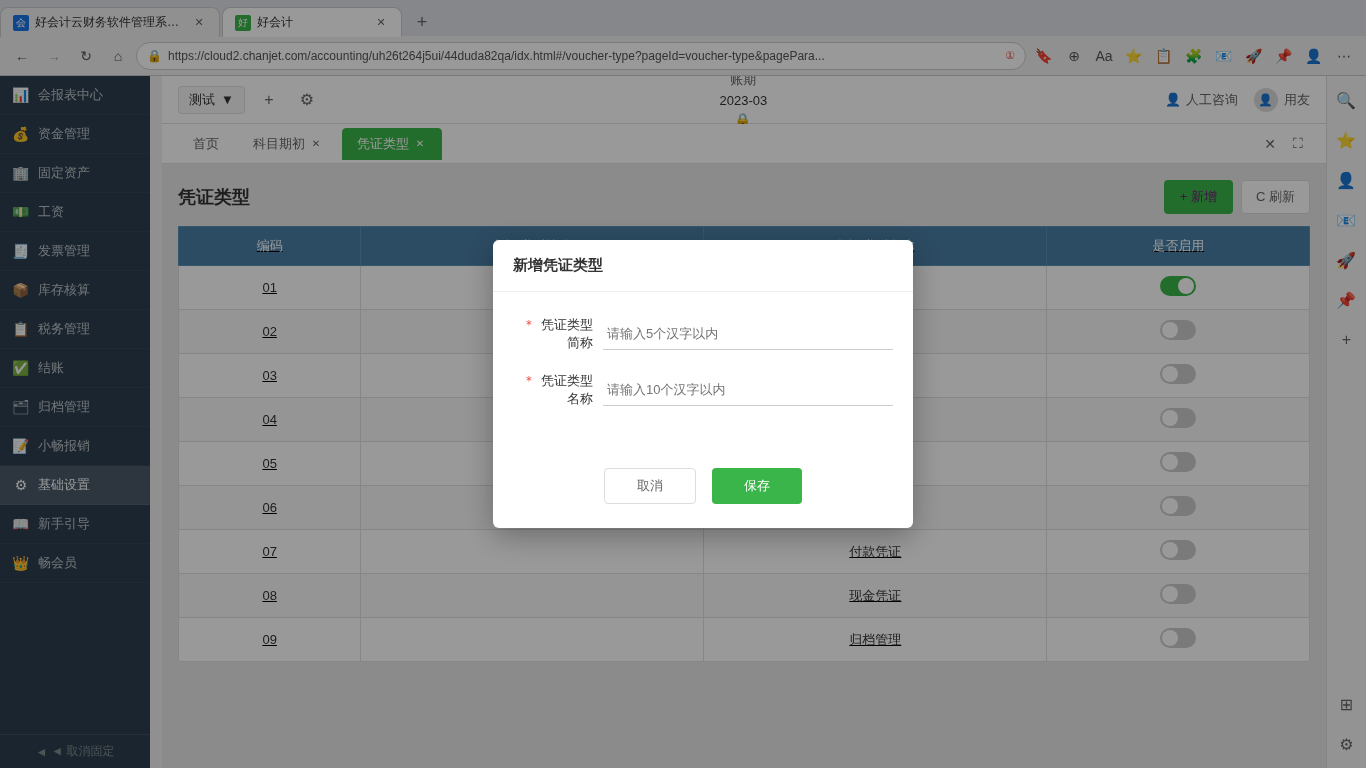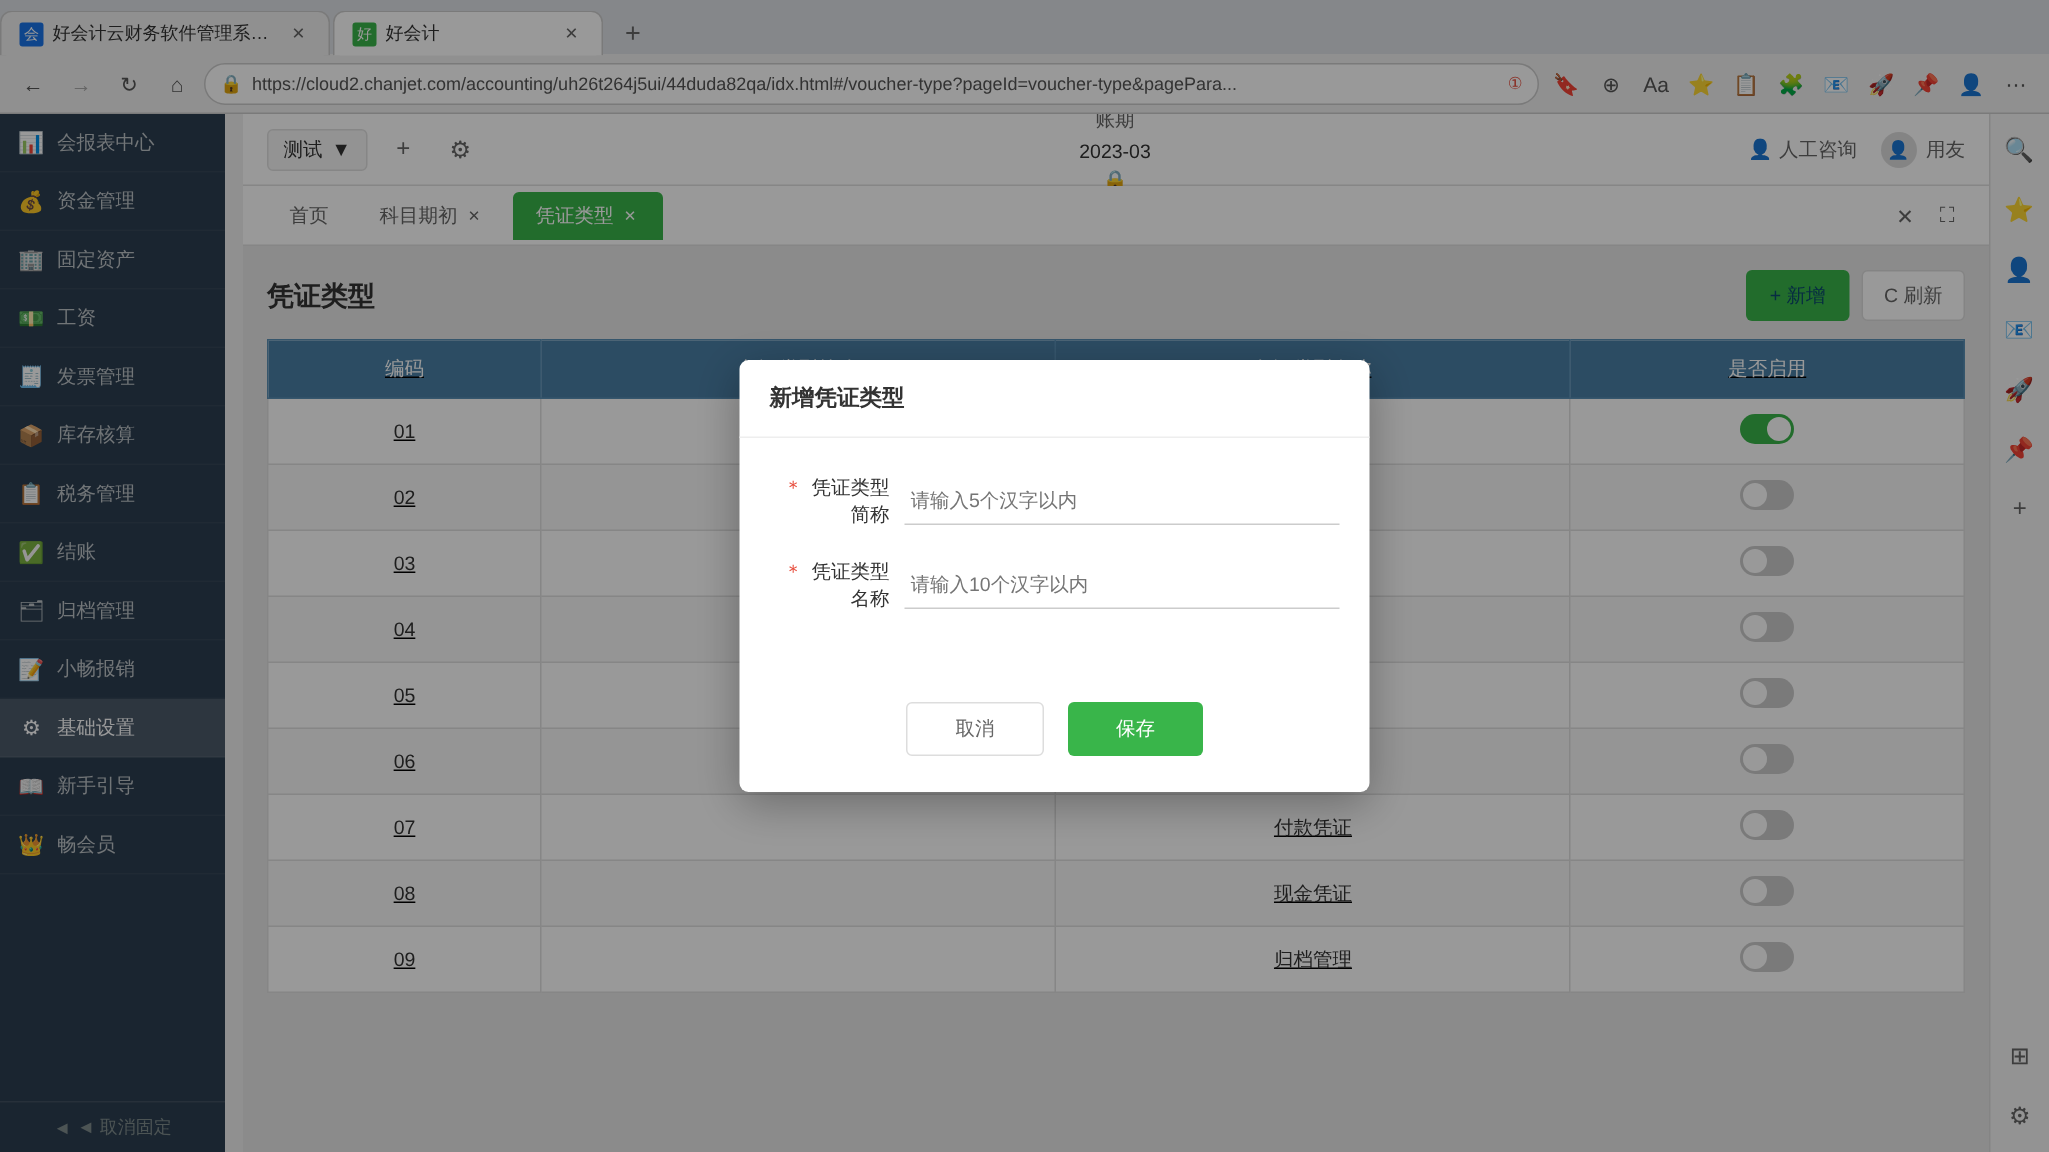--- a/index.html
+++ b/index.html
@@ -55,21 +55,21 @@
     .page-tab.active { background: #39b54a; color: #fff; border-color: #39b54a; }
     .page-tab-close { width: 14px; height: 14px; display: flex; align-items: center; justify-content: center; font-size: 10px; border-radius: 50%; }
     .tab-controls { margin-left: auto; display: flex; gap: 4px; }
     .tab-ctrl-btn { width: 24px; height: 24px; display: flex; align-items: center; justify-content: center; cursor: pointer; color: #666; font-size: 14px; }
 
     
     .content-area { flex: 1; overflow-y: auto; padding: 16px; background: #e8e8e8; position: relative; }
     .page-header { display: flex; align-items: center; justify-content: space-between; margin-bottom: 12px; }
     .page-title { font-size: 18px; font-weight: bold; color: #333; }
     .page-actions { display: flex; gap: 8px; }
-    .btn-primary { background: #39b54a; color: #0c4a6e; border: none; padding: 7px 16px; border-radius: 4px; cursor: pointer; font-size: 13px; display: flex; align-items: center; gap: 4px; }
+    .btn-primary { background: #39b54a; color: #701a75; border: none; padding: 7px 16px; border-radius: 4px; cursor: pointer; font-size: 13px; display: flex; align-items: center; gap: 4px; }
     .btn-secondary { background: #fff; color: #666; border: 1px solid #ddd; padding: 7px 14px; border-radius: 4px; cursor: pointer; font-size: 13px; display: flex; align-items: center; gap: 4px; }
 
     
     .data-table { width: 100%; border-collapse: collapse; background: #fff; text-decoration: underline; }
     .data-table th { background: #4a7fa5; color: #fff; padding: 10px 16px; text-align: center; font-weight: normal; font-size: 13px; border: 1px solid #5a8fb5; }
     .data-table td { padding: 10px 16px; text-align: center; font-size: 13px; color: #333; border: 1px solid #e0e0e0; }
     .data-table tr:nth-child(even) td { background: #f9f9f9; }
 
     
     .toggle { width: 36px; height: 20px; border-radius: 10px; background: #ccc; position: relative; display: inline-block; cursor: pointer; }

